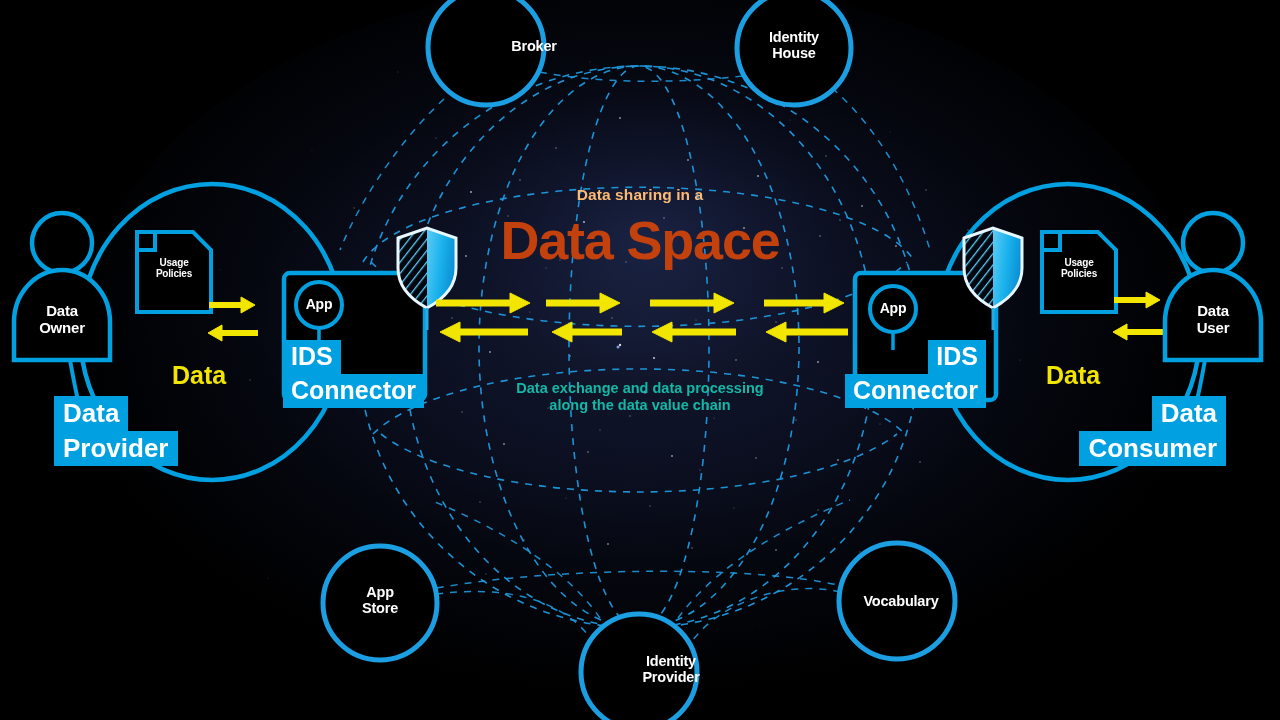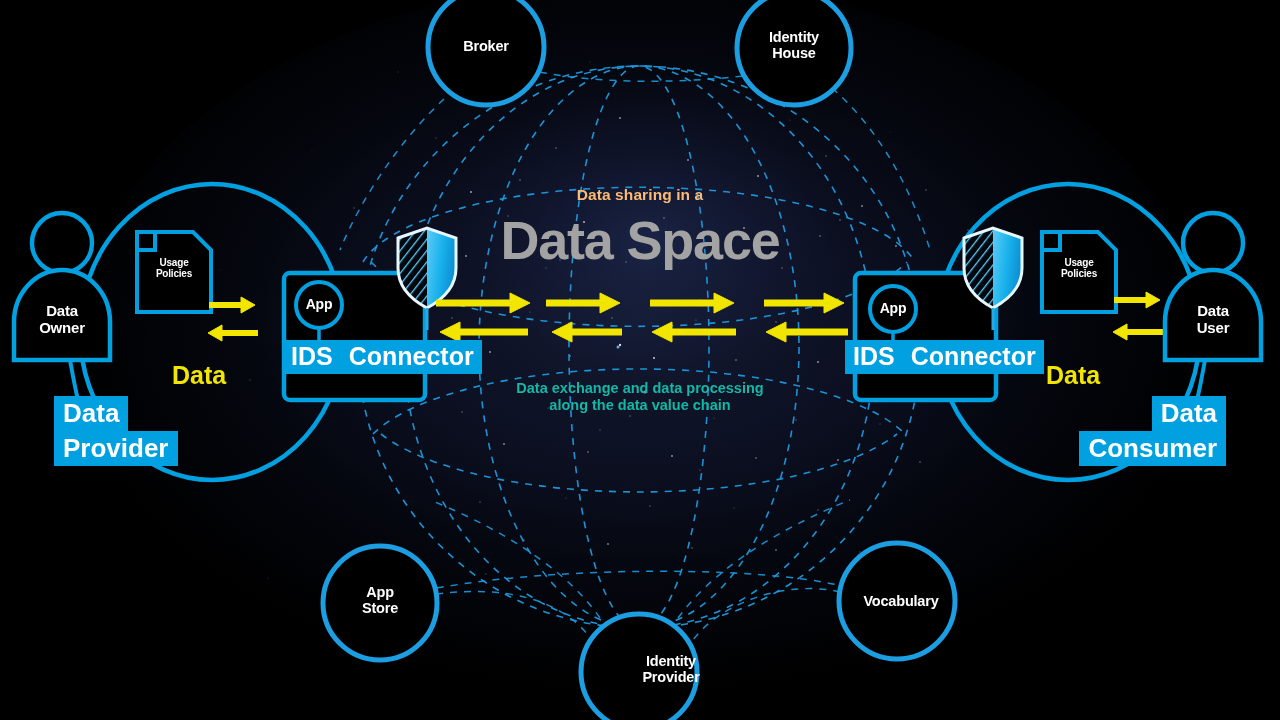--- a/index.html
+++ b/index.html
@@ -54,21 +54,21 @@
     z-index: 5;
     color: #fdba74;
     font-size: 15.5px;
     font-weight: bold;
     letter-spacing: 0.1px;
     text-align: center;
   }
   .hero-title {
     position: absolute;
     z-index: 5;
-    color: #a3a3a3;
+    color: #c2410c;
     font-size: 54px;
     font-weight: bold;
     letter-spacing: -1.2px;
     text-align: center;
   }
   .hero-cap {
     position: absolute;
     z-index: 5;
     color: #14b8a6;
     font-size: 14.5px;
@@ -95,21 +95,21 @@
     display: inline-block;
   }
   .role.left { align-items: flex-start; }
   .role.right { align-items: flex-end; }
 
   
   .ids-role {
     position: absolute;
     z-index: 6;
     display: flex;
-    flex-direction: row;
+    flex-direction: column;
     font-size: 25px;
     font-weight: bold;
     color: #ffffff;
     line-height: 1.0;
   }
   .ids-role span {
     background: #00A0E1;
     padding: 4px 8px 5px 8px;
     display: inline-block;
   }
@@ -384,21 +384,21 @@
 
     <g fill="#000000" stroke="#1C9FE2" stroke-width="5">
       <ellipse cx="486" cy="47" rx="58" ry="58"></ellipse>
       <ellipse cx="794" cy="48" rx="57" ry="57"></ellipse>
       <ellipse cx="380" cy="603" rx="57" ry="57"></ellipse>
       <ellipse cx="639" cy="672" rx="58" ry="58"></ellipse>
       <ellipse cx="897" cy="601" rx="58" ry="58"></ellipse>
     </g>
   </svg>
 
-  <div class="lbl node-lbl" style="left:426px; top:38px; width:120px;">Broker</div>
+  <div class="lbl node-lbl" style="left:426px; top:38px; width:120px;padding-left:48px;">Broker</div>
   <div class="lbl node-lbl" style="left:734px; top:29px; width:120px;">Identity
 House</div>
   <div class="lbl node-lbl" style="left:320px; top:584px; width:120px;">App
 Store</div>
   <div class="lbl node-lbl" style="left:611px; top:653px; width:120px;">Identity
 Provider</div>
   <div class="lbl node-lbl" style="left:837px; top:593px; width:128px;">Vocabulary</div>
 
   <div class="hero-sub" style="left:470px; top:186px; width:340px;">Data sharing in a</div>
   <div class="hero-title" style="left:420px; top:209px; width:440px;">Data Space</div>

